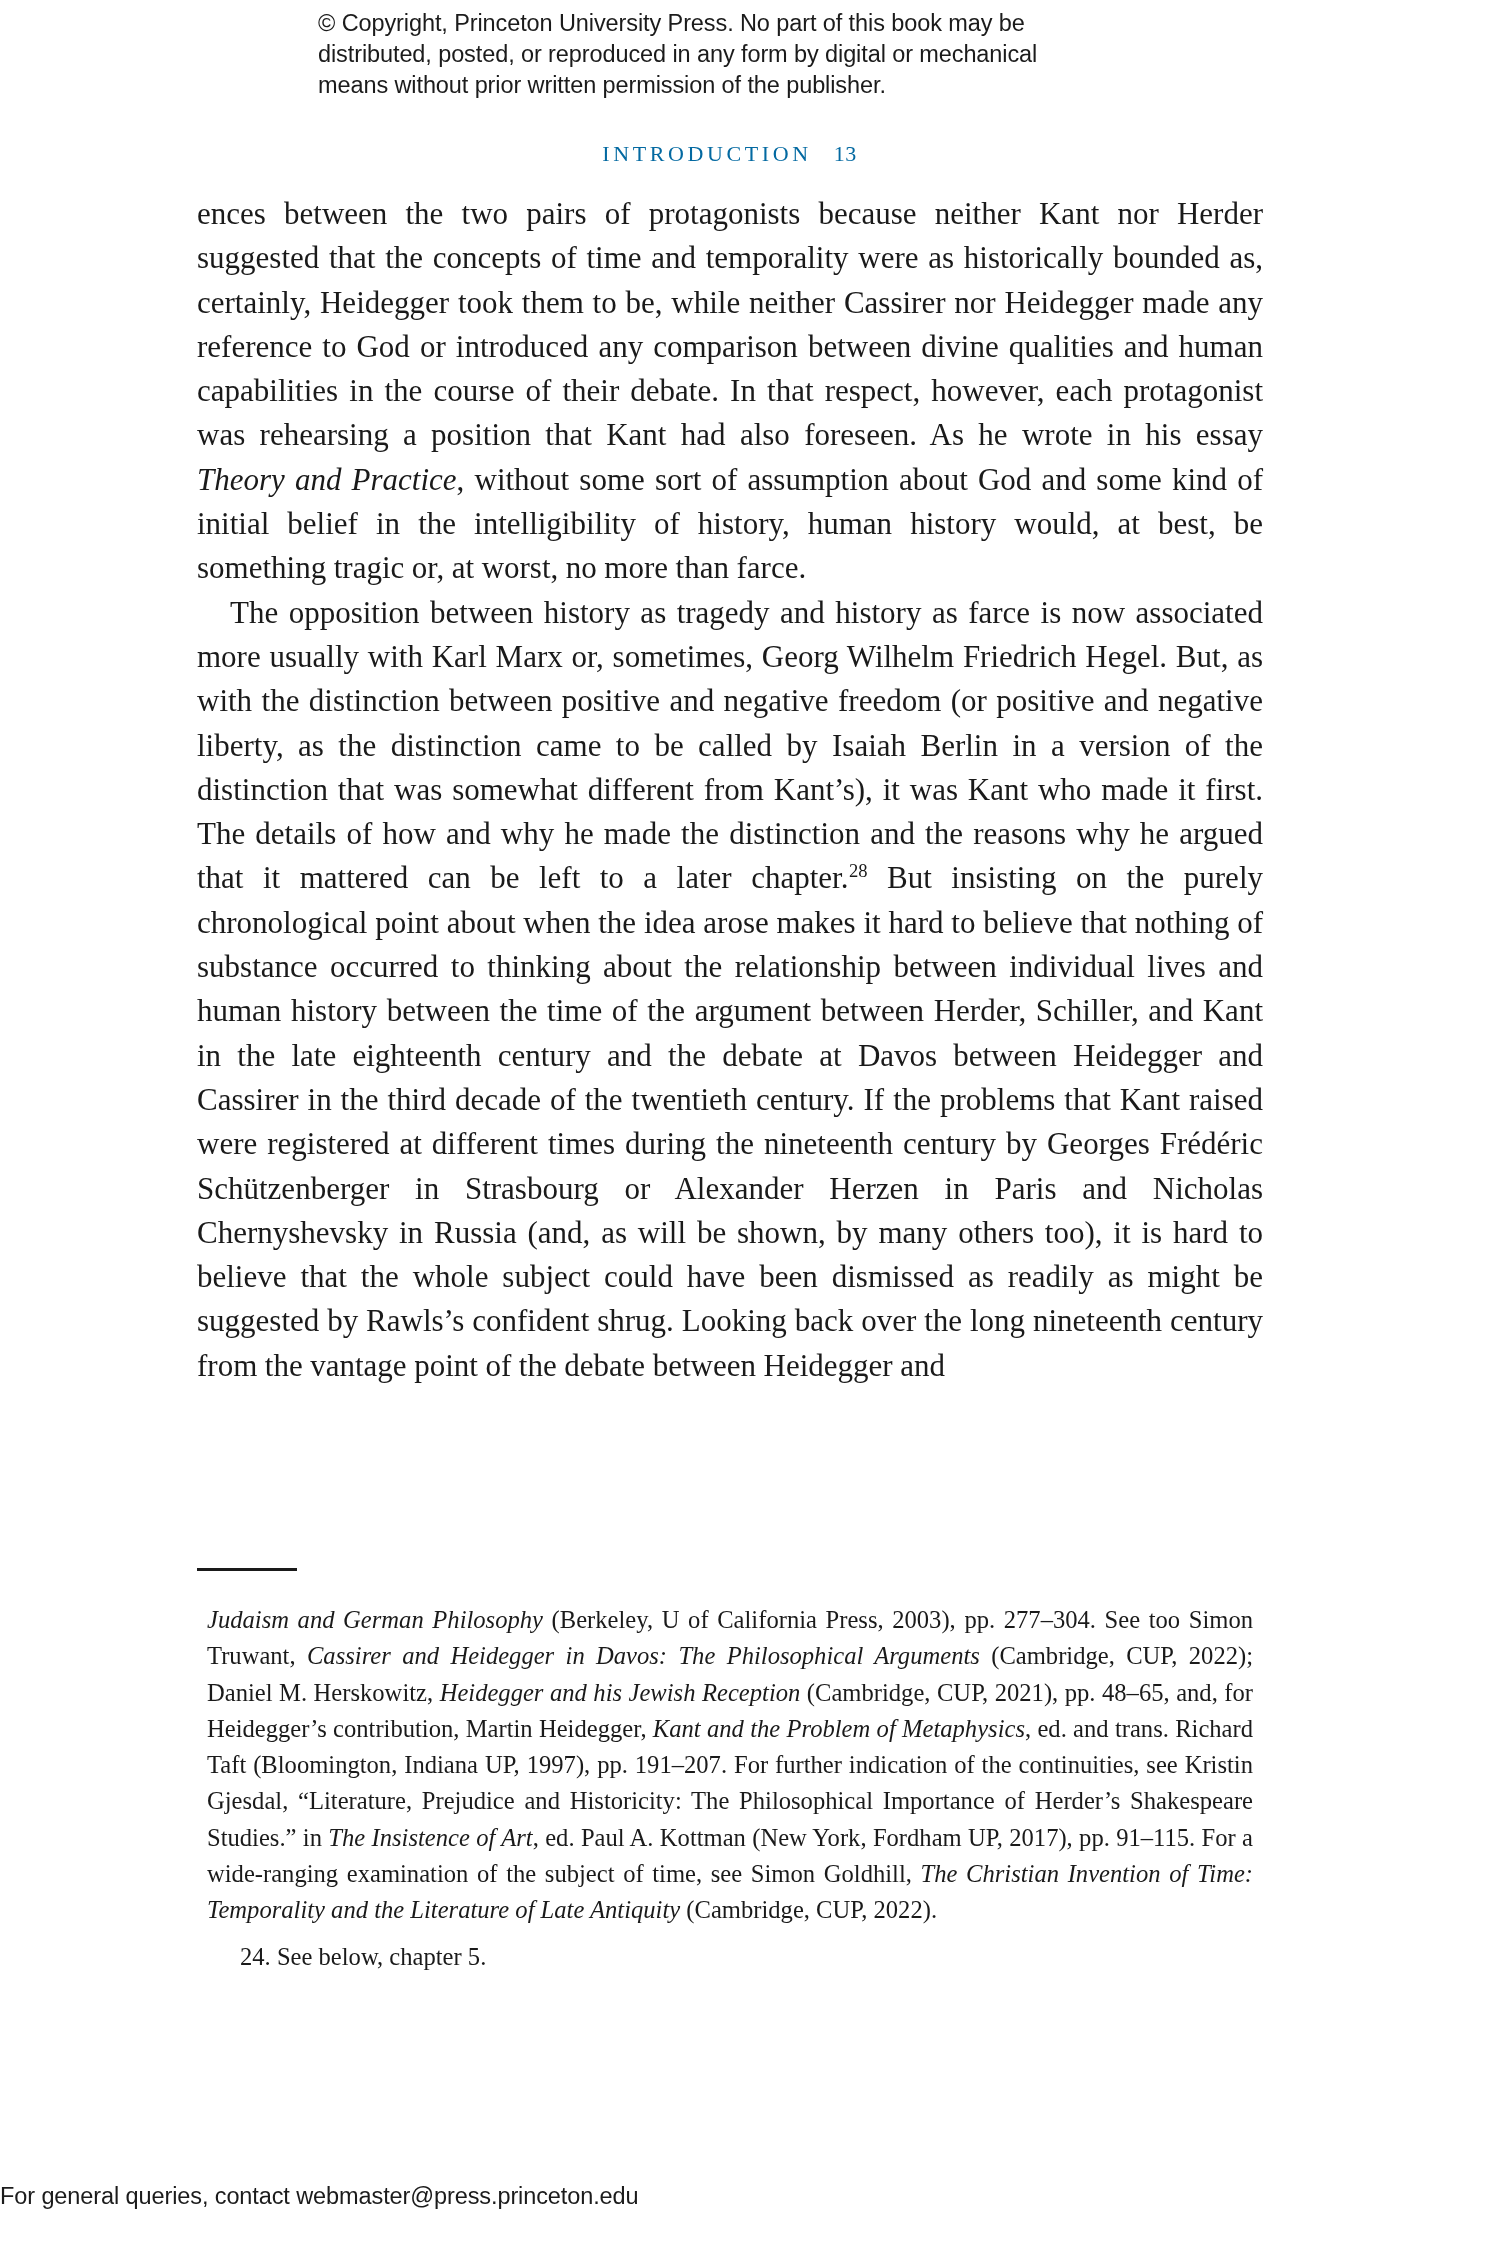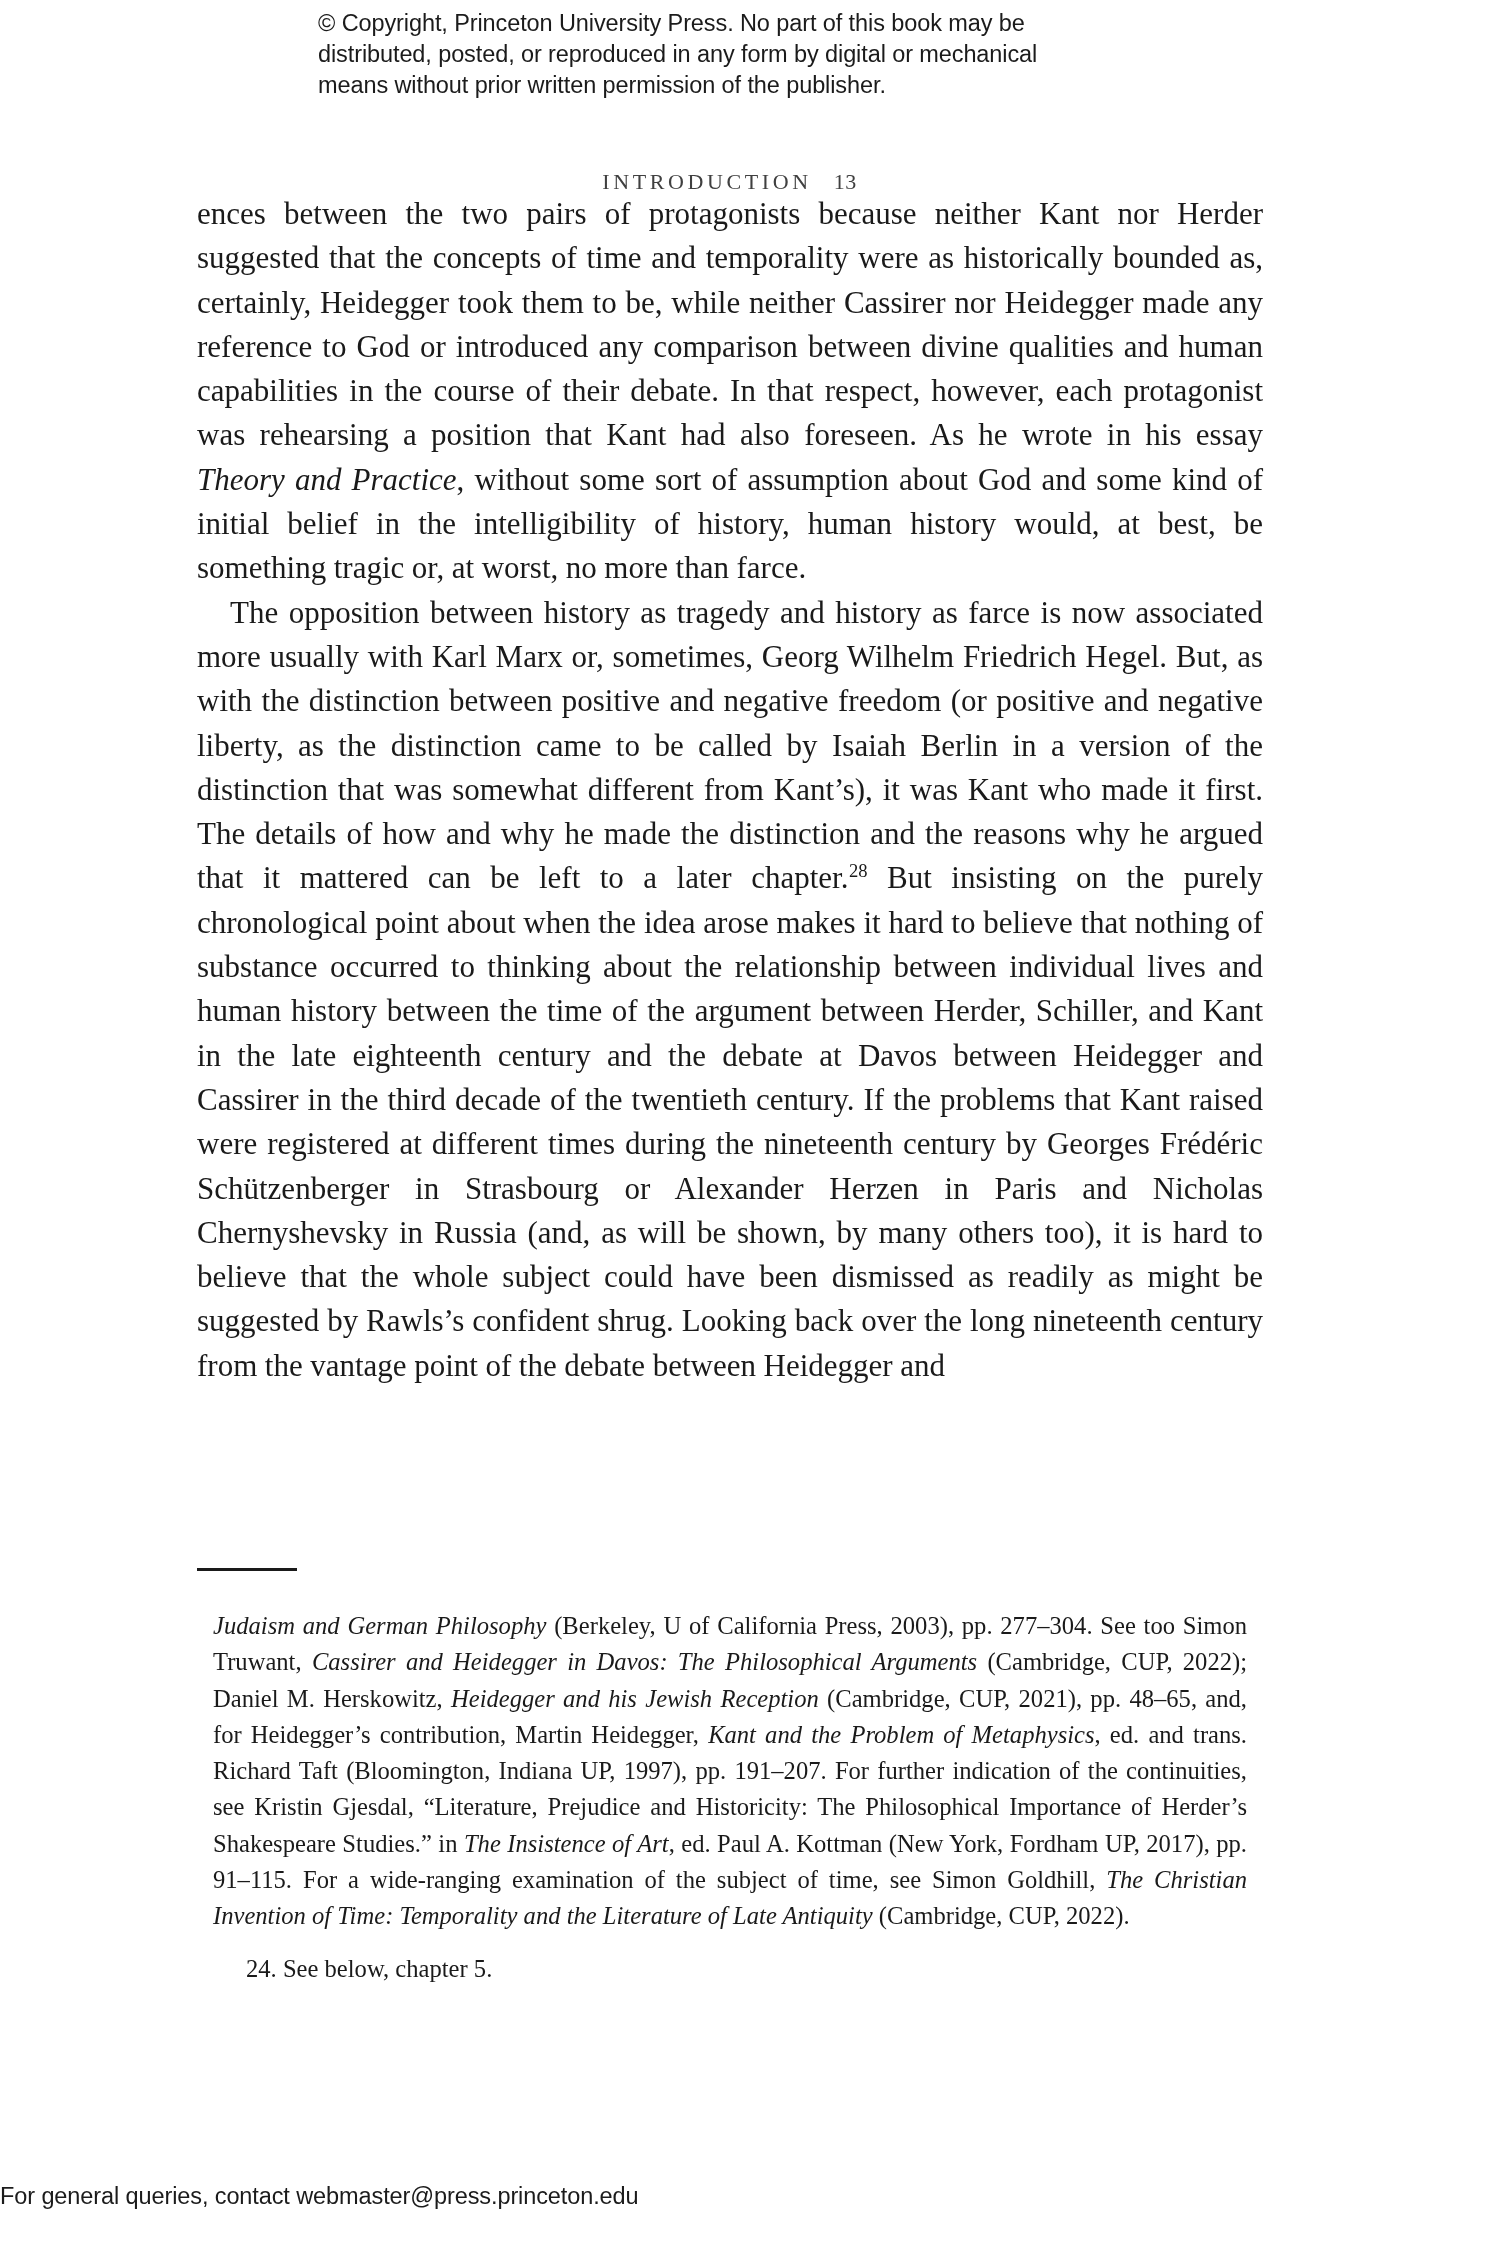--- a/index.html
+++ b/index.html
@@ -40,22 +40,21 @@
   .copyright-block .cline { display: block; white-space: nowrap; }
 
   
   .running-head {
     position: absolute;
     left: 197px;
     top: 141px;
     width: 1065px;
     text-align: center;
     font-size: 22px;
-    color: #404040;
-    margin-top: 28px;
+    color: #0369a1;
   }
   .running-head .rh-title {
     letter-spacing: 3.6px;
     font-variant: normal;
   }
   .running-head .rh-folio {
     margin-left: 22px;
     letter-spacing: 0.5px;
   }
 
@@ -99,21 +98,21 @@
     left: 197px;
     top: 1592px;
     width: 1066px;
     font-size: 24.6px;
     line-height: 36.3px;
     text-align: justify;
     text-justify: inter-word;
     hyphens: manual;
     -webkit-hyphens: manual;
   }
-  .footnote-block p { margin: 16px; }
+  .footnote-block p { margin: 10px; }
   .footnote-block p.fn-second { text-indent: 33px; }
 
   
   .footer-line {
     position: absolute;
     left: 0;
     top: 2183px;
     width: 1500px;
     text-align: left;
     font-family: "Liberation Sans", "DejaVu Sans", sans-serif;

